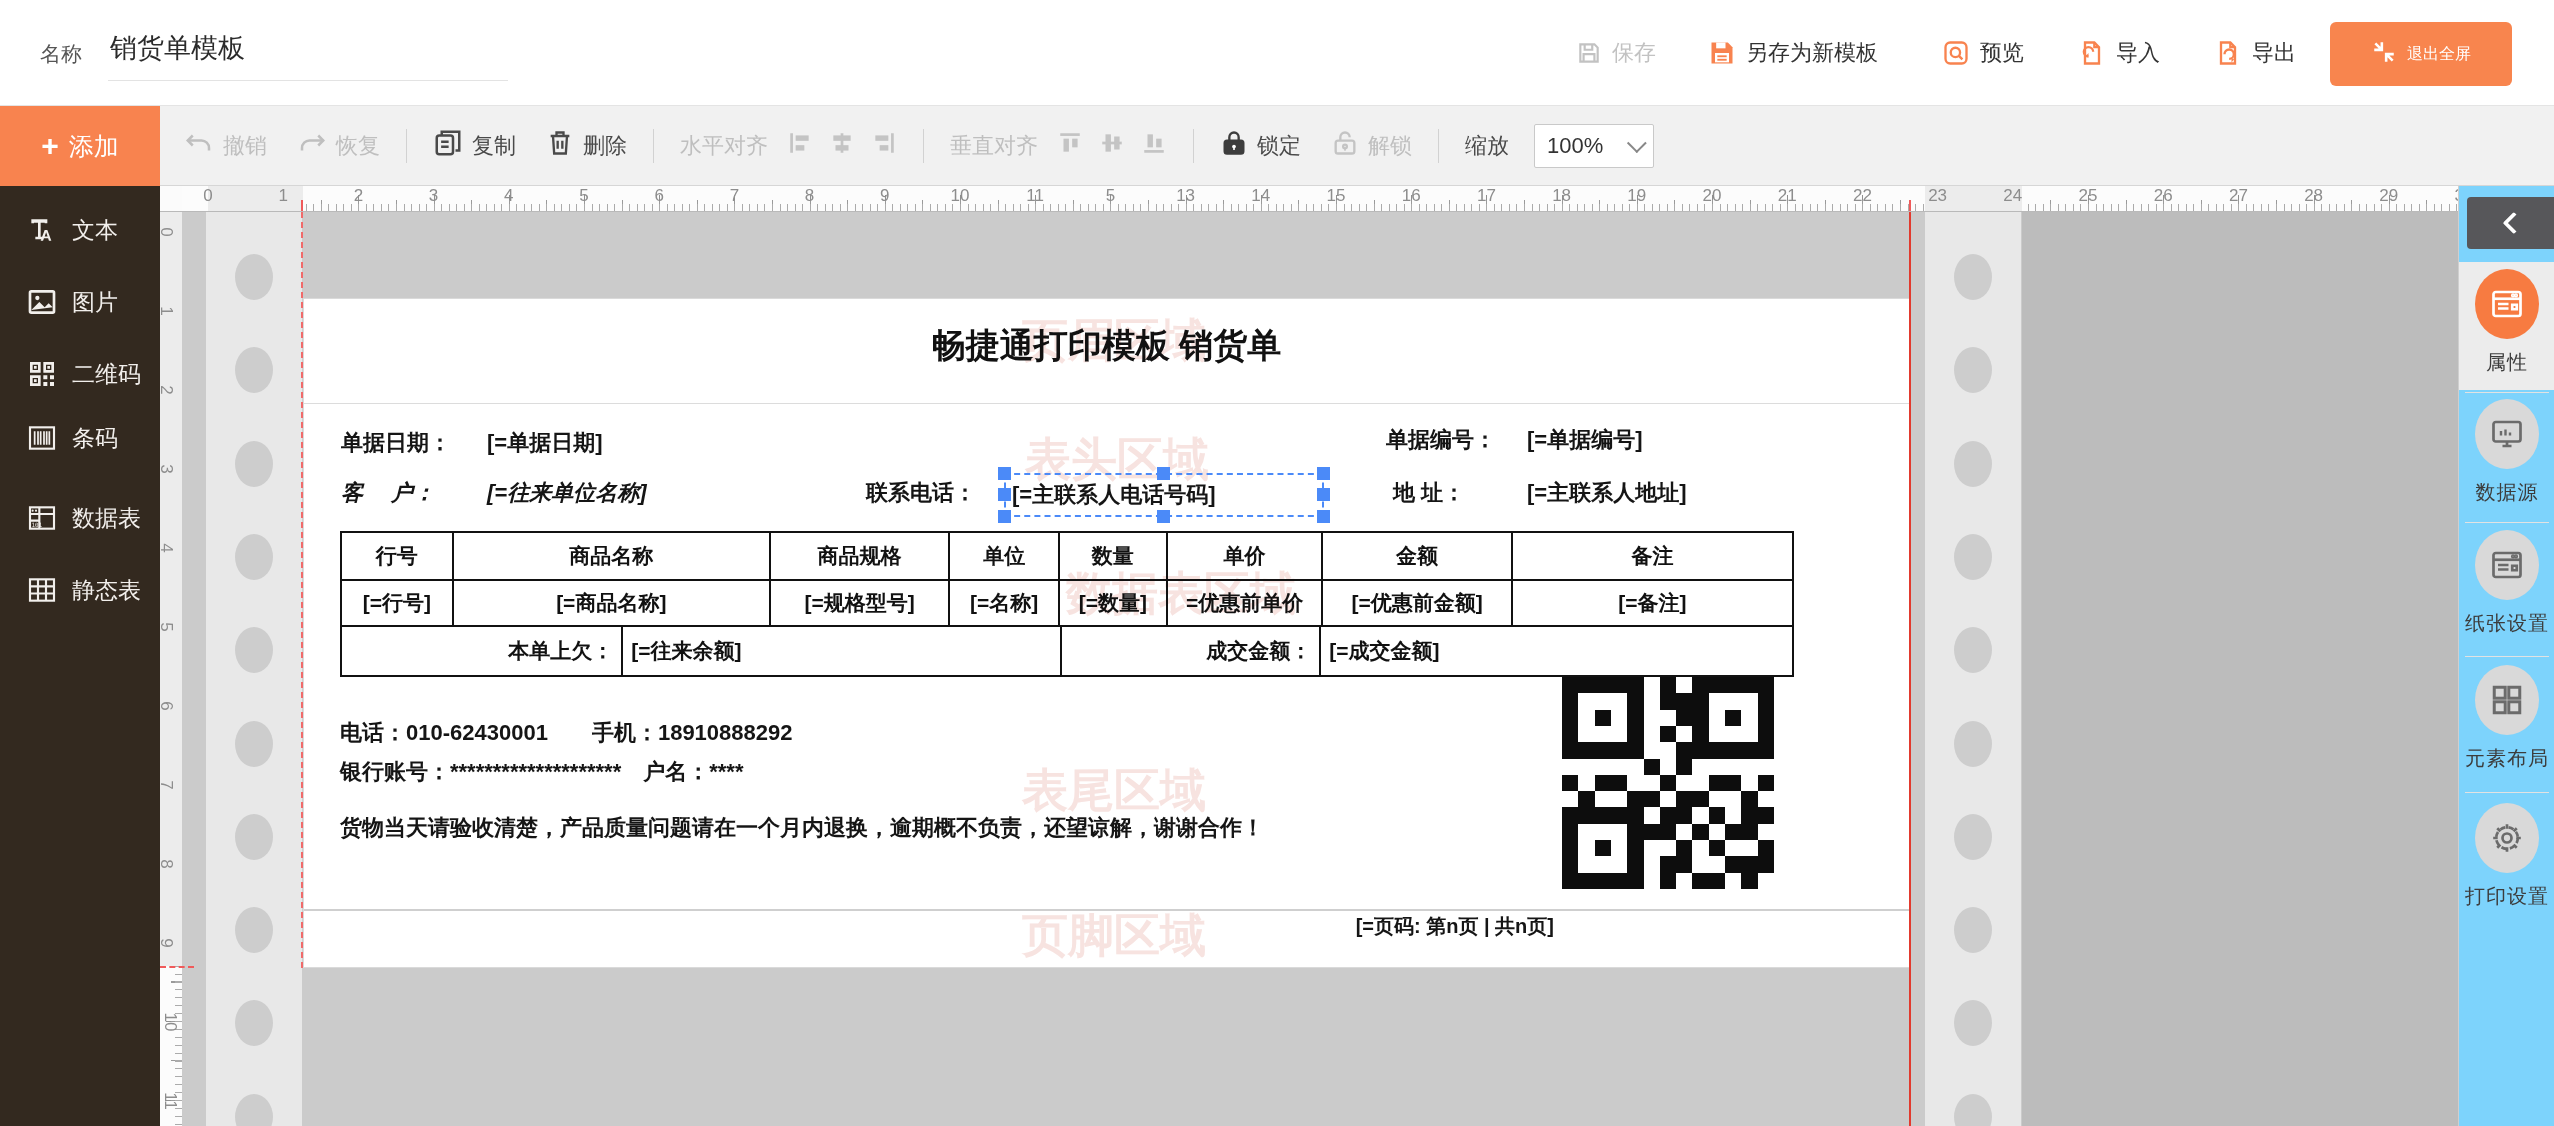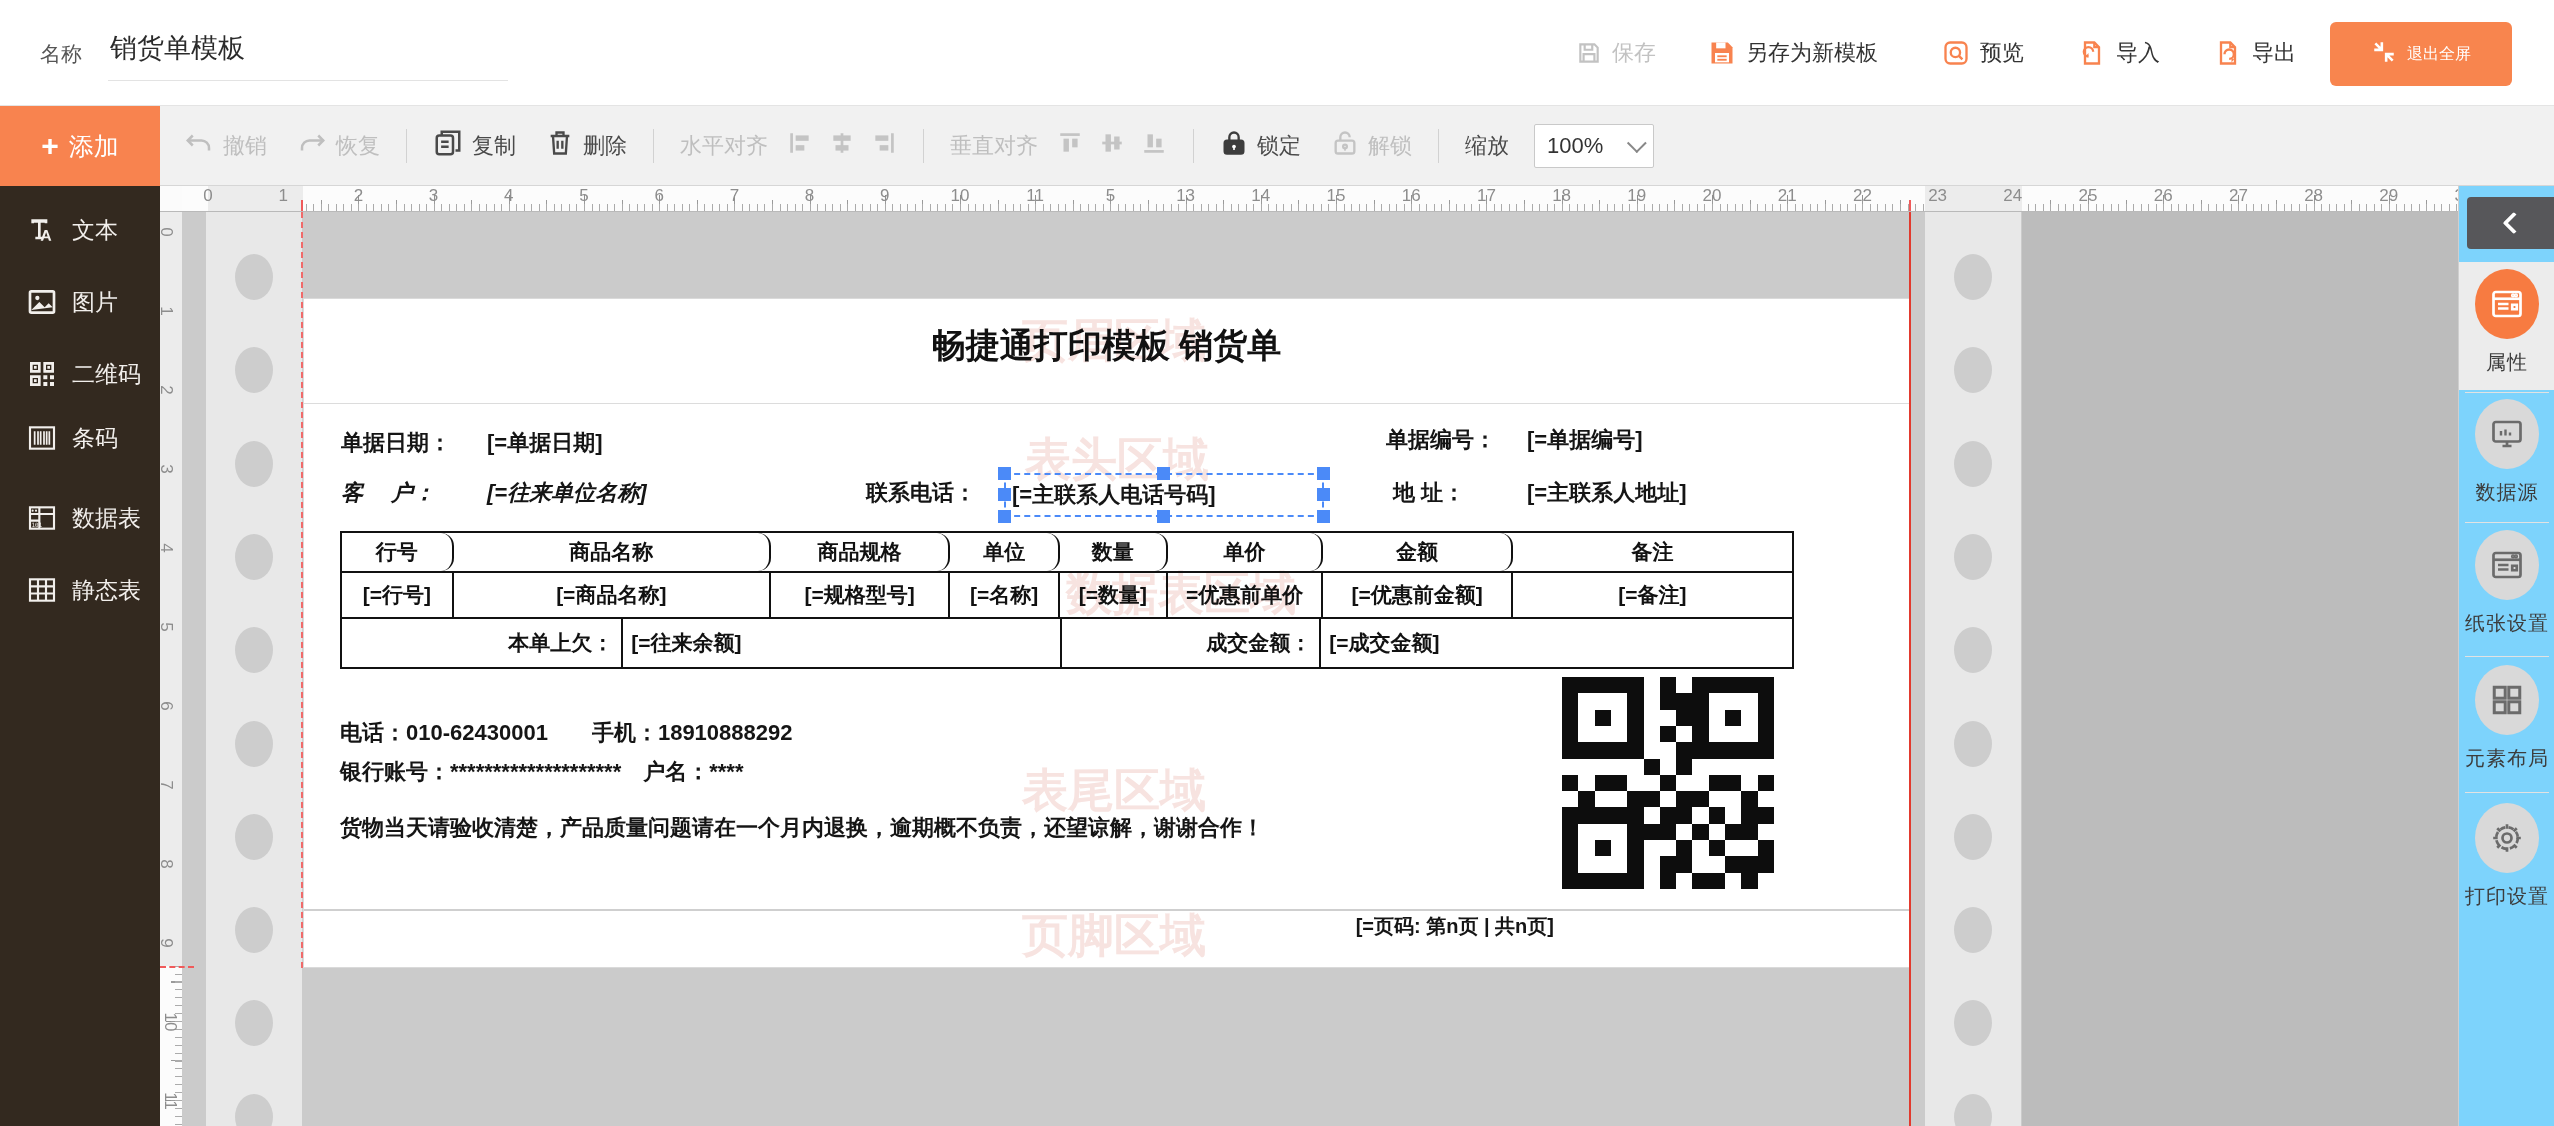--- a/index.html
+++ b/index.html
@@ -78,21 +78,21 @@
   
   .sel-box { position:absolute; left:700px; top:174px; width:320px; height:44px; border:2px dashed #4b8af8; z-index:5; display:flex; align-items:center; padding-left:6px; cursor:move; }
   .handle { position:absolute; width:13px; height:13px; background:#4b8af8; z-index:6; }
 
   
   .doc-table { position:absolute; left:36px; top:232px; width:1454px; border:2px solid #111; z-index:3; }
   .trow { display:flex; border-bottom:2px solid #111; }
   .trow:last-child { border-bottom:none; }
   .tcell { border-right:2px solid #111; display:flex; align-items:center; justify-content:center; font-size:21px; font-weight:600; color:#111; overflow:hidden; white-space:nowrap; }
   .tcell:last-child { border-right:none; }
-  .thead-row .tcell { height:38px;border-radius:13px; }
+  .thead-row .tcell { height:46px; }
   .tdata-row .tcell { height:44px; }
   .tfoot-row .tcell { height:48px; }
   .cell-right { justify-content:flex-end; padding-right:8px; }
   .cell-left { justify-content:flex-start; padding-left:8px; }
 
   
   .qr { position:absolute; left:1258px; top:378px; width:212px; height:212px; display:grid; grid-template-columns:repeat(13,1fr); grid-template-rows:repeat(13,1fr); z-index:3; }
   .qr div { background:transparent; }
   .qr div.on { background:#0d0d0d; }
 

